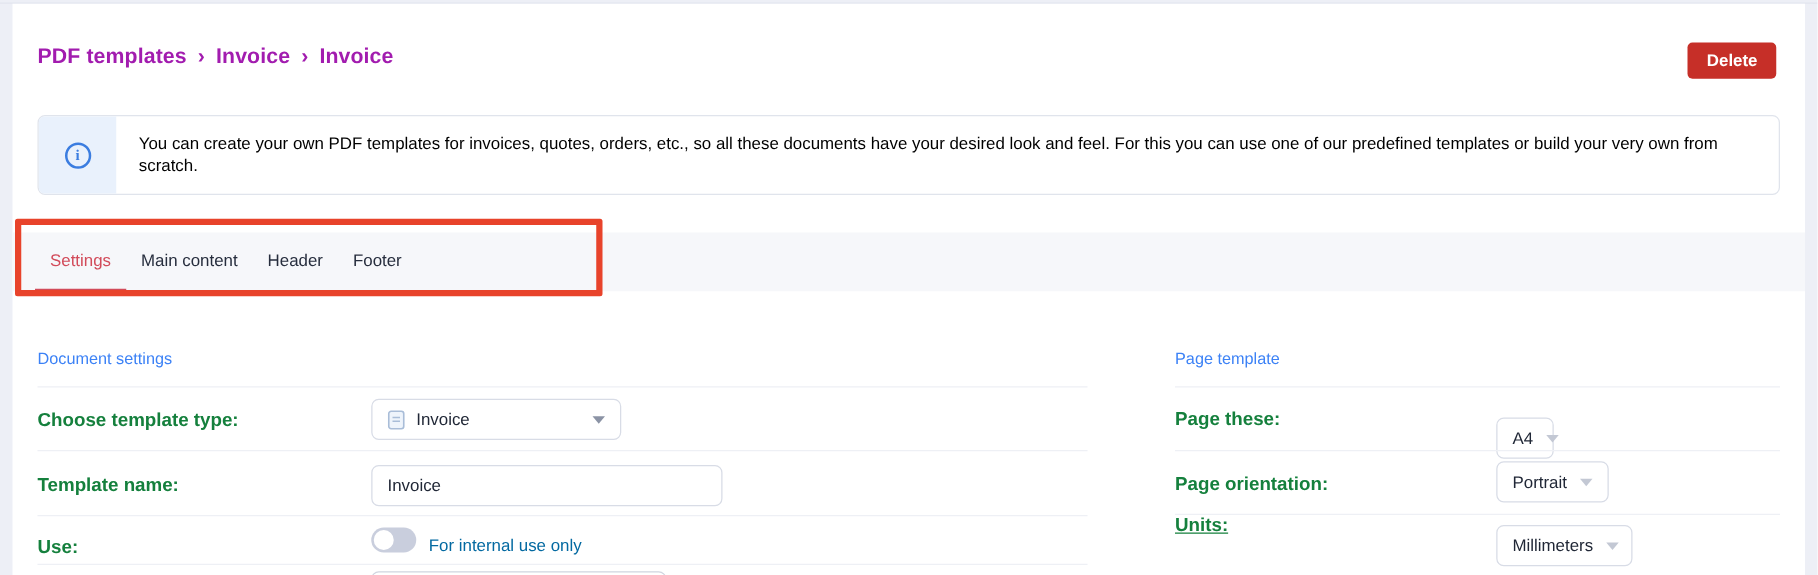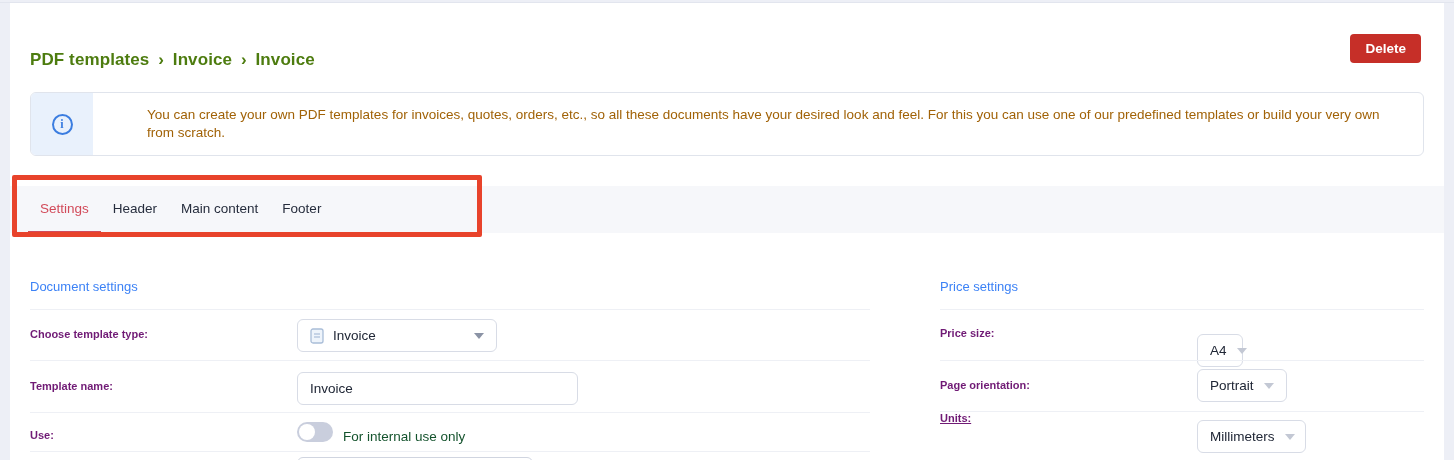--- a/index.html
+++ b/index.html
@@ -12,21 +12,21 @@
     color:#1c2230;
   }
   .topline { position:absolute; top:2px; left:0; right:0; height:1px; background:#e2e5ee; }
   .panel {
     position:absolute; left:10px; right:10px; top:3px; bottom:0;
     background:#ffffff;
   }
   .abs { position:absolute; }
 
   
-  .breadcrumb { left:20px; top:47px; font-size:17px; font-weight:700; color:#4d7c0f; letter-spacing:.1px; }
+  .breadcrumb { left:20px; top:32px; font-size:17px; font-weight:700; color:#a21caf; letter-spacing:.1px; }
   .breadcrumb span { margin-right:4px; }
   .btn-delete {
     right:23px; top:31px; height:29px; padding:0 15px; line-height:29px;
     background:#c62f28; color:#ffffff; font-weight:700; font-size:13.5px;
     border:none; border-radius:4px; cursor:pointer;
   }
 
   
   .banner {
     left:20px; right:20px; top:89px; height:64px;
@@ -37,21 +37,21 @@
     width:62px; flex:0 0 62px; background:#e9f1fc;
     display:flex; align-items:center; justify-content:center;
   }
   .info-circle {
     width:21px; height:21px; border:2px solid #3b7de0; border-radius:50%;
     color:#3b7de0; font-size:12px; font-weight:700;
     display:flex; align-items:center; justify-content:center; font-family:"Liberation Serif", serif;
   }
   .banner-text {
     flex:1; display:flex; align-items:center;
-    padding:10px 18px 10px 18px; font-size:13.5px; line-height:18px; color:#a16207;margin-left:36px;
+    padding:10px 18px 10px 18px; font-size:13.5px; line-height:18px; color:#000000;
   }
 
   
   .tabbar {
     left:0; right:0; top:183px; height:47px; background:#f6f7fa;
     display:flex; align-items:stretch; padding-left:18px;
   }
   .tab {
     display:flex; align-items:center; padding:0 12px;
     font-size:13.5px; color:#262d3d; cursor:pointer;
@@ -60,21 +60,21 @@
   .tab.active { color:#d24b5a; border-bottom-color:#d24b5a; }
 
   .annotation-box {
     position:absolute; left:12px; top:175px; width:470px; height:62px;
     border:5px solid #e8432b; border-radius:2px; pointer-events:none; z-index:20;
   }
 
   
   .section-title { font-size:13px; font-weight:500; color:#3c82f6; }
   .divider { position:absolute; height:1px; background:#eef0f5; }
-  .field-label { font-size:11px; font-weight:700; color:#701a75; }
+  .field-label { font-size:15px; font-weight:700; color:#15803d; }
 
   .select, .textinput {
     position:absolute; height:33px; background:#fff;
     border:1px solid #d8dce6; border-radius:6px;
     display:flex; align-items:center; font-size:13.5px; color:#202736;
   }
   .select { cursor:pointer; justify-content:space-between; padding:0 12px; }
   .caret {
     width:0; height:0; border-left:5px solid transparent; border-right:5px solid transparent;
     border-top:6px solid #c3c8d4; margin-left:10px; flex:0 0 auto;
@@ -86,21 +86,21 @@
   .doc-icon { display:inline-flex; margin-right:9px; }
 
   .toggle {
     position:absolute; width:36px; height:20px; border-radius:10px;
     background:#c9cedd; cursor:pointer;
   }
   .toggle-knob {
     position:absolute; left:2px; top:2px; width:16px; height:16px;
     border-radius:50%; background:#ffffff;
   }
-  .toggle-label { position:absolute; font-size:13.5px; color:#14532d; font-weight:400; }
+  .toggle-label { position:absolute; font-size:13.5px; color:#0369a1; font-weight:400; }
 
   .cutoff-box {
     position:absolute; left:287px; top:454px; width:236px; height:24px;
     border:1px solid #d0d5e0; border-radius:6px; background:#fff;
   }
 </style>
 </head>
 <body>
 
 <div class="topline"></div>
@@ -120,22 +120,22 @@
     <div class="banner-icon-cell">
       <div class="info-circle">i</div>
     </div>
     <div class="banner-text">
       <span>You can create your own PDF templates for invoices, quotes, orders, etc., so all these documents have your desired look and feel. For this you can use one of our predefined templates or build your very own from scratch.</span>
     </div>
   </div>
 
   <div class="abs tabbar">
     <div class="tab active">Settings</div>
+    <div class="tab">Main content</div>
     <div class="tab">Header</div>
-    <div class="tab">Main content</div>
     <div class="tab">Footer</div>
   </div>
 
   <div class="abs section-title" style="left:20px; top:276px;">Document settings</div>
   <div class="divider" style="left:20px; top:306px; width:840px;"></div>
 
   <div class="abs field-label" style="left:20px; top:325px;">Choose template type:</div>
   <div class="select" style="left:287px; top:316px; width:200px;">
     <span style="display:flex; align-items:center;">
       <span class="doc-icon">
@@ -157,24 +157,24 @@
 
   <div class="abs field-label" style="left:20px; top:426px;">Use:</div>
   <div class="toggle" style="left:287px; top:419px;">
     <div class="toggle-knob"></div>
   </div>
   <div class="toggle-label" style="left:333px; top:426px;">For internal use only</div>
   <div class="divider" style="left:20px; top:448px; width:840px;"></div>
 
   <div class="cutoff-box"></div>
 
-  <div class="abs section-title" style="left:930px; top:276px;">Price settings</div>
+  <div class="abs section-title" style="left:930px; top:276px;">Page template</div>
   <div class="divider" style="left:930px; top:306px; width:484px;"></div>
 
-  <div class="abs field-label" style="left:930px; top:324px;">Price size:</div>
+  <div class="abs field-label" style="left:930px; top:324px;">Page these:</div>
   <div class="select" style="left:1187px; top:331px; width:46px;">
     <span>A4</span>
     <span class="caret"></span>
   </div>
   <div class="divider" style="left:930px; top:357px; width:484px;"></div>
 
   <div class="abs field-label" style="left:930px; top:376px;">Page orientation:</div>
   <div class="select" style="left:1187px; top:366px; width:90px;">
     <span>Portrait</span>
     <span class="caret"></span>

